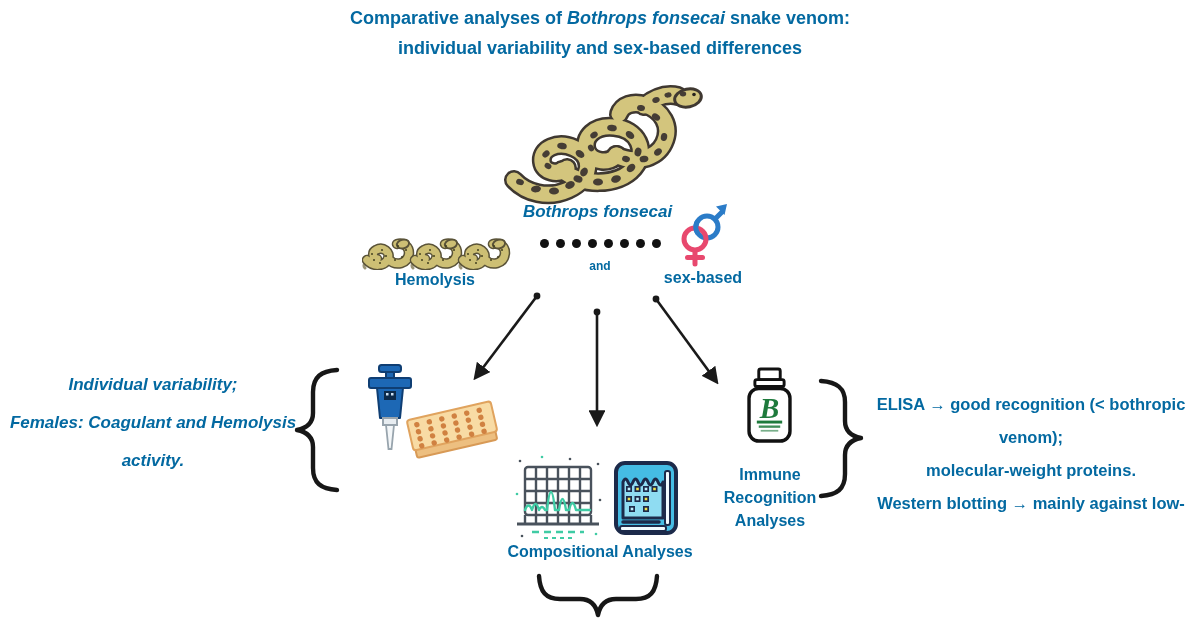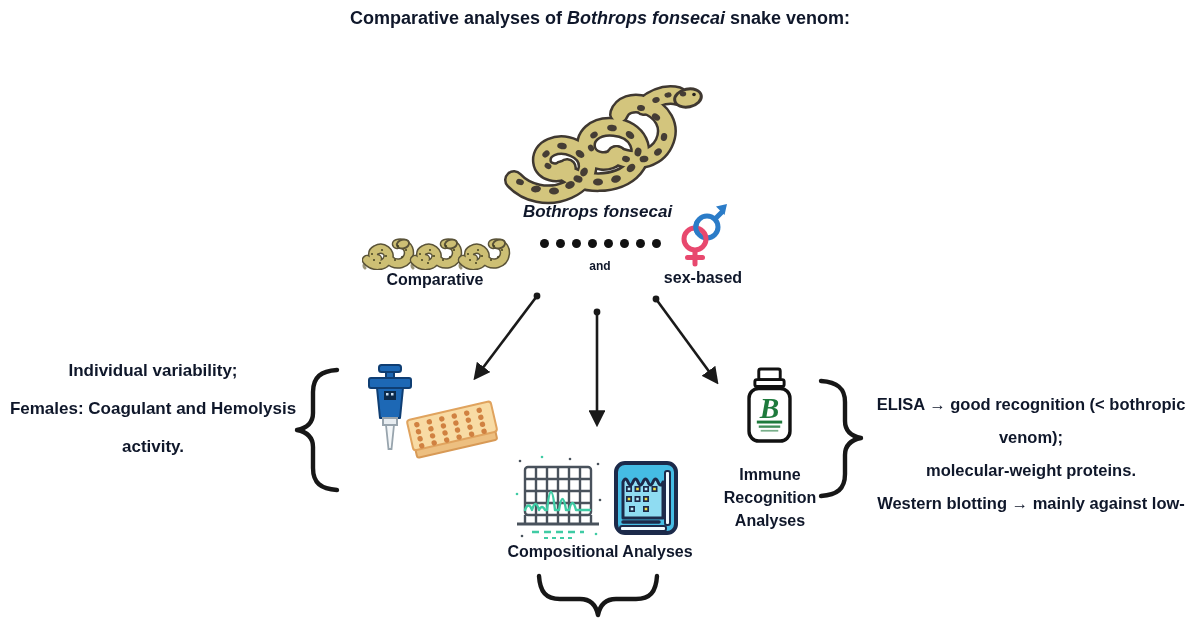--- a/index.html
+++ b/index.html
@@ -1,44 +1,45 @@
 <!DOCTYPE html>
 <html><head>
 <meta charset="utf-8">
 <style>
   html,body { margin:0; padding:0; background:#ffffff; }
   .canvas {
     position:relative; width:1200px; height:630px; background:#ffffff;
     overflow:hidden; font-family:"Liberation Sans", sans-serif;
-    font-weight:bold; color:#0f172a;
+    font-weight:bold; color:#0369a1;
   }
   .abs { position:absolute; }
   .ctr { text-align:center; }
   .title { left:0; right:0; top:3px; font-size:18px; line-height:30px; }
   .italic { font-style:italic; }
   .species { left:495px; width:205px; top:202px; font-size:17px; font-style:italic; }
   .individual-lbl { left:360px; width:150px; top:271px; font-size:16px; }
   .and-lbl { left:540px; width:120px; top:259px; font-size:12px; }
   .sex-lbl { left:648px; width:110px; top:269px; font-size:16px; }
-  .left-panel { left:8px; width:290px; top:352px; font-size:17px; line-height:38px; }
+  .left-panel { left:8px; width:290px; top:366px; font-size:17px; line-height:38px;font-style:italic; }
   .right-panel { left:866px; width:330px; top:388px; font-size:16.5px; line-height:33px; }
   .functional-lbl { left:343px; width:180px; top:466px; font-size:16px; }
   .compositional-lbl { left:498px; width:204px; top:543px; font-size:16px; }
   .immune-lbl { left:710px; width:120px; top:463px; font-size:16px; line-height:23px; }
   .dots-row { left:540px; top:239px; display:flex; gap:7px; align-items:center; }
   .dot { width:9px; height:9px; border-radius:50%; background:#111; }
   svg { display:block; }
 </style>
 </head>
 <body>
 
 <div class="canvas">
 
   <div class="abs ctr title">
     <div><span>Comparative analyses of </span><span class="italic">Bothrops fonsecai</span><span> snake venom:</span></div>
+    <div>individual variability and sex-based differences</div>
   </div>
 
   <svg class="abs" style="left:498px; top:60px;" width="215" height="148" viewBox="0 0 215 148">
     <g fill="none" stroke-linecap="round">
       <g stroke="#3f3831" stroke-width="20">
         <path d="M 16 120 C 28 133, 50 139, 70 130 C 94 119, 96 97, 76 88 C 60 81, 42 88, 44 102 C 45 112, 60 116, 69 108"></path>
         <path d="M 64 110 C 82 126, 120 127, 136 108 C 150 91, 140 69, 116 67 C 97 65, 84 77, 89 91 C 94 103, 112 104, 119 95"></path>
         <path d="M 118 95 C 134 104, 158 100, 166 83 C 174 66, 164 50, 147 45 C 135 41, 124 45, 121 54"></path>
         <path d="M 146 46 C 156 38, 168 33, 180 36"></path>
       </g>
@@ -107,21 +108,21 @@
           <circle cx="44" cy="28" r="1"></circle>
             <circle cx="36" cy="24" r="1"></circle>
             <circle cx="10" cy="32" r="1"></circle>
         </g>
       </g>
     </defs>
     <use href="#ssnake" x="0"></use>
     <use href="#ssnake" x="48"></use>
     <use href="#ssnake" x="96"></use>
   </svg>
-  <div class="abs ctr individual-lbl">Comparative</div>
+  <div class="abs ctr individual-lbl">Hemolysis</div>
 
   <div class="abs dots-row">
       <span class="dot"></span>
       <span class="dot"></span>
       <span class="dot"></span>
       <span class="dot"></span>
       <span class="dot"></span>
       <span class="dot"></span>
       <span class="dot"></span>
       <span class="dot"></span>

